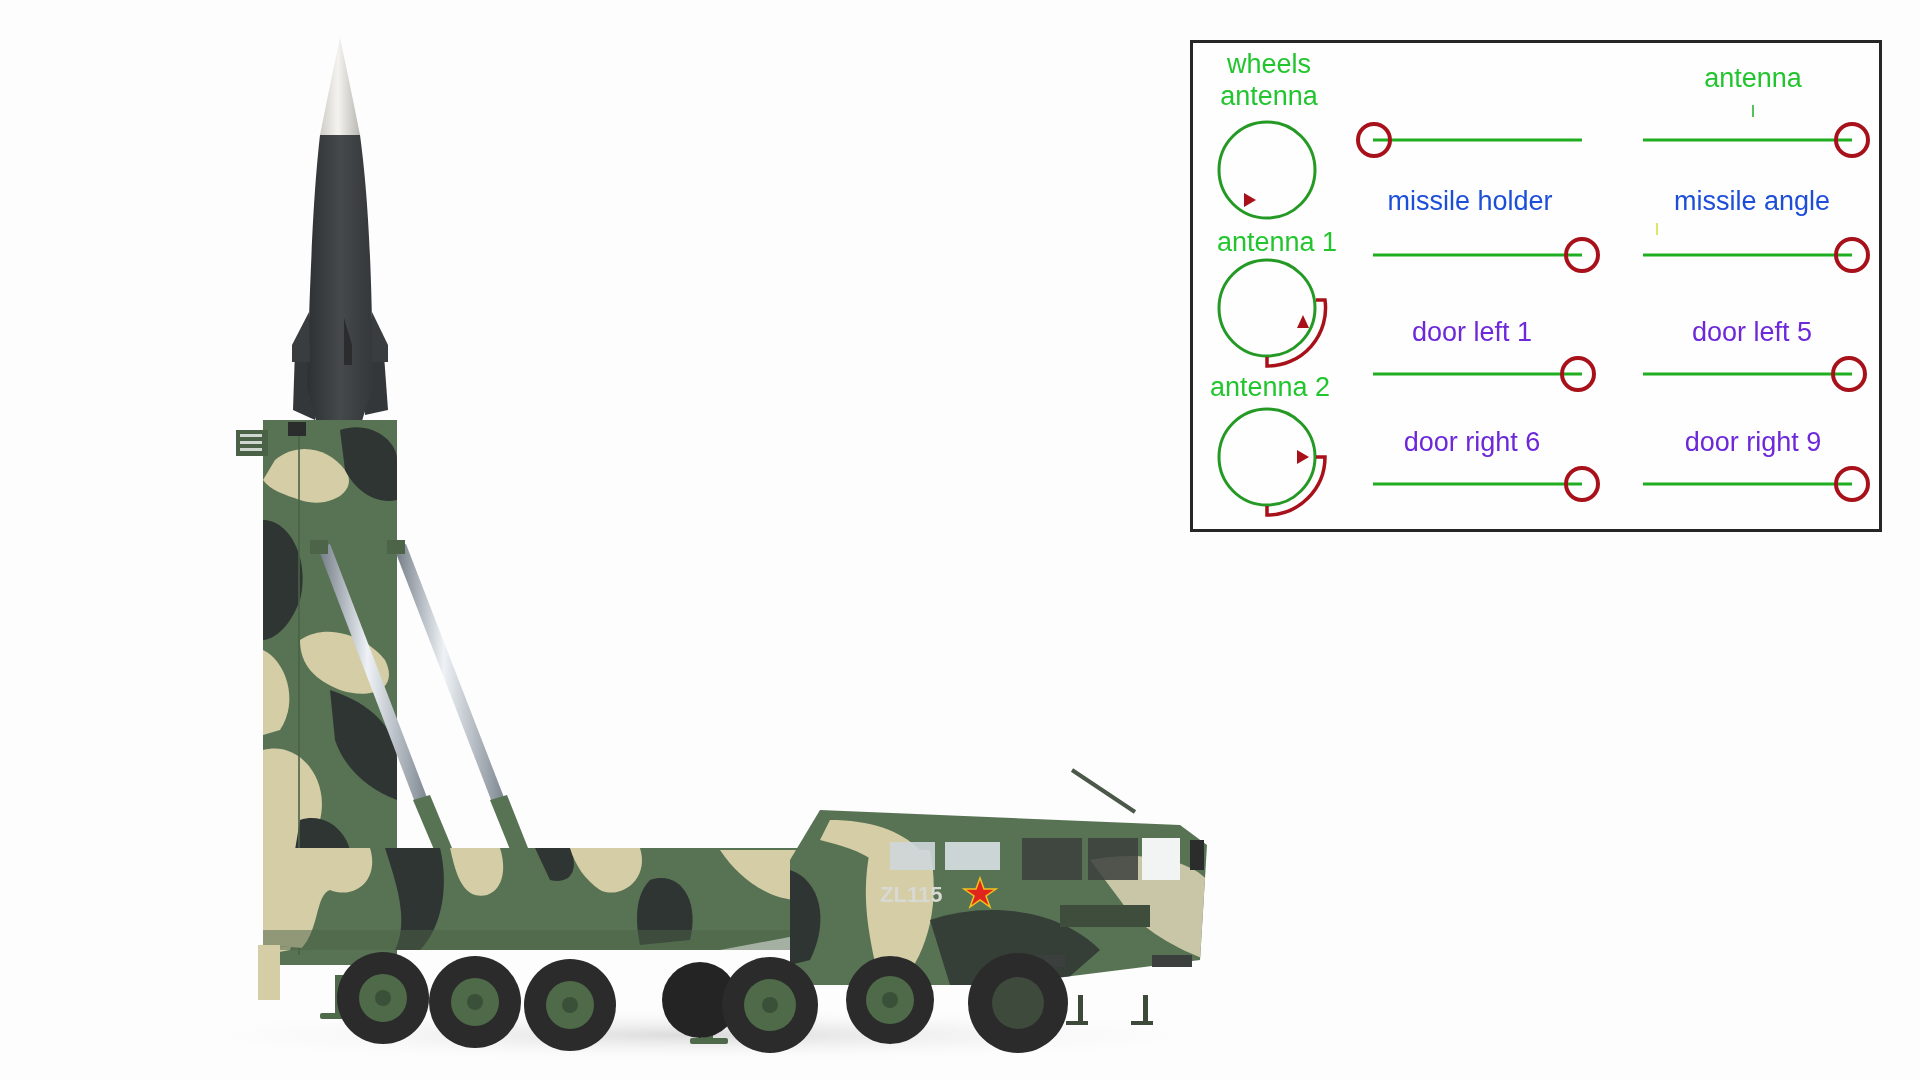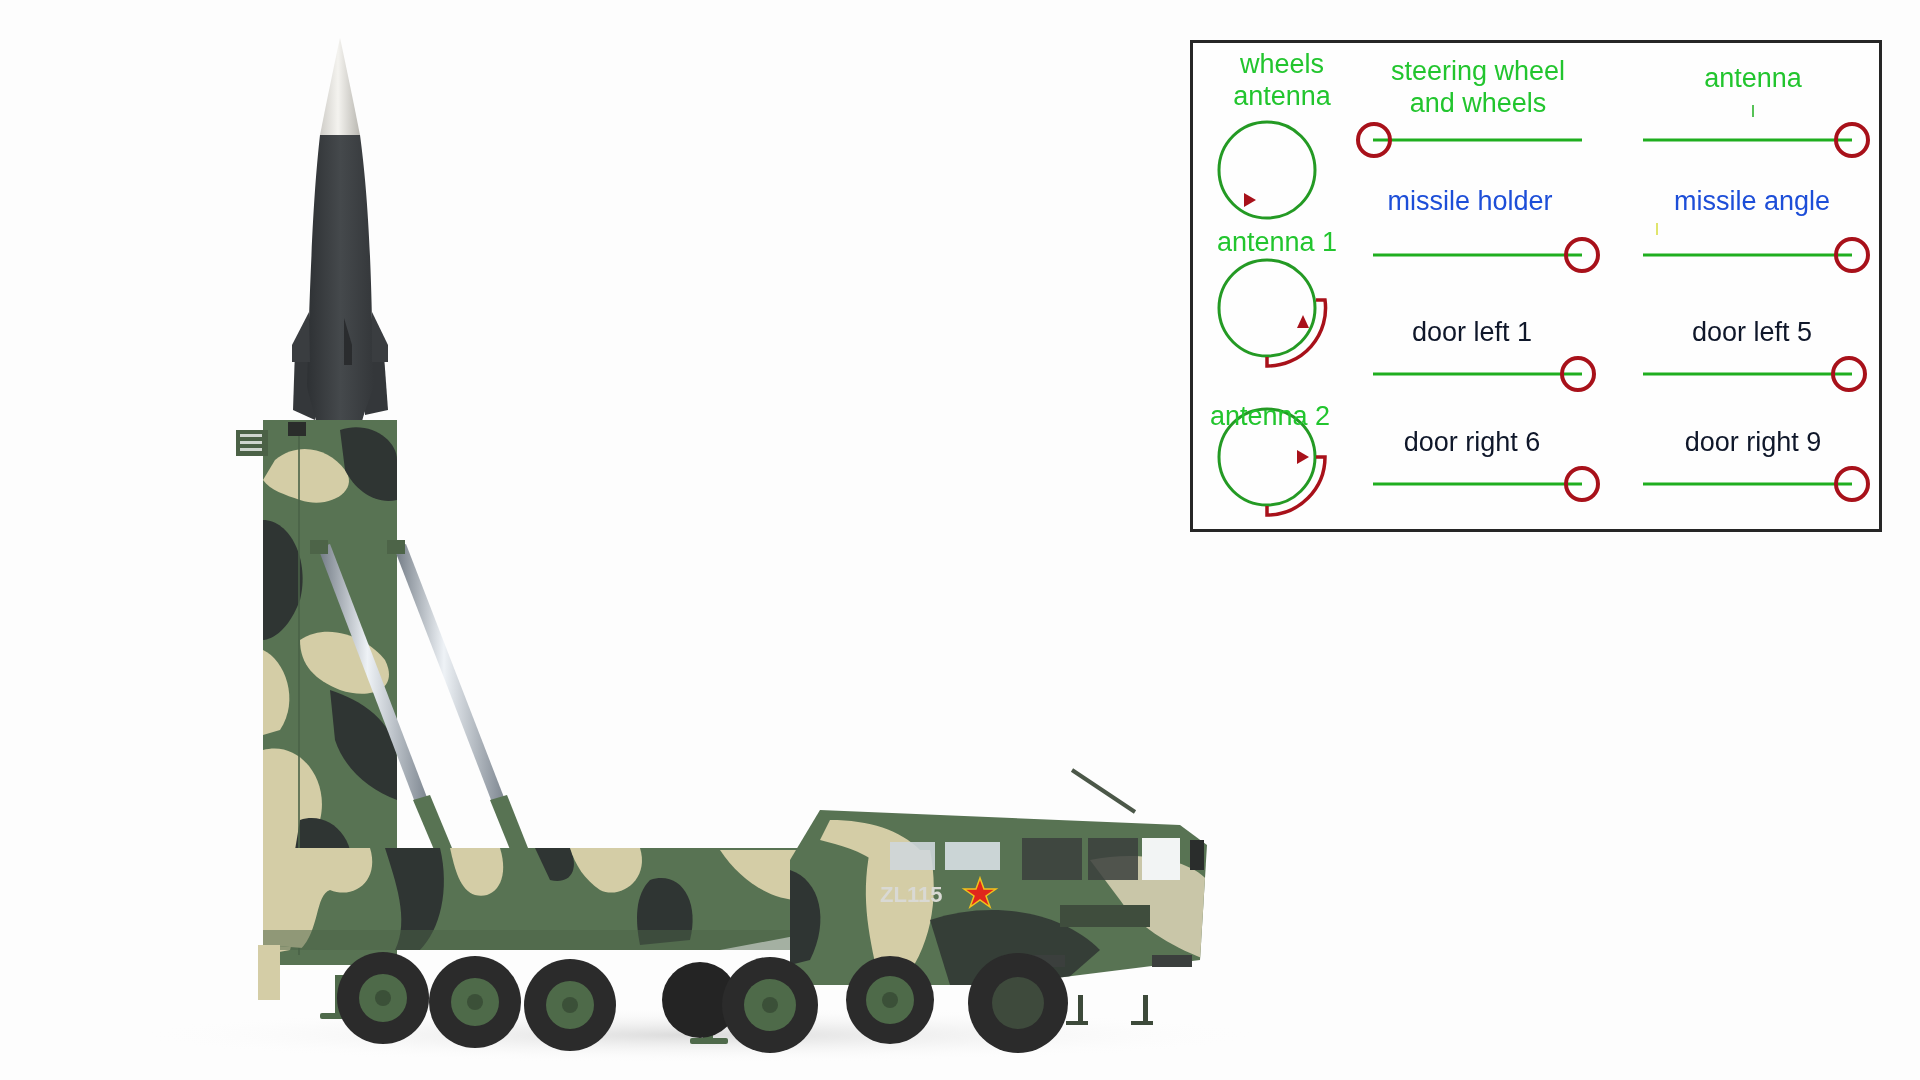--- a/index.html
+++ b/index.html
@@ -36,21 +36,21 @@
   .lbl {
     position: absolute;
     font-size: 27px;
     line-height: 32px;
     text-align: center;
     white-space: nowrap;
     transform: translateX(-50%);
   }
   .lbl.green { color: #22c52e; }
   .lbl.yellow { color: #1d4ed8; }
-  .lbl.cyan { color: #0f172a; }
+  .lbl.cyan { color: #6d28d9; }
   .lbl span { display: block; }
 </style>
 </head>
 <body>
 
 <div id="stage">
 
   <svg id="scene" width="1920" height="1080" viewBox="0 0 1920 1080">
     <defs>
       <linearGradient id="noseGrad" x1="0" x2="1" y1="0" y2="0">
@@ -256,37 +256,33 @@
       <g>
         <line x1="1643" y1="374" x2="1852" y2="374" stroke="#1fae1f" stroke-width="3"></line>
         <circle cx="1849" cy="374" r="16" fill="none" stroke="#a8111a" stroke-width="4"></circle>
       </g>
       <g>
         <line x1="1643" y1="484" x2="1852" y2="484" stroke="#1fae1f" stroke-width="3"></line>
         <circle cx="1852" cy="484" r="16" fill="none" stroke="#a8111a" stroke-width="4"></circle>
       </g>
     </svg>
 
-    <div class="lbl green" style="left:89px; top:5px;">
+    <div class="lbl green" style="left:76px; top:5px;">
       <span>wheels</span>
       <span>antenna</span>
     </div>
-    <div class="lbl green" style="left:285px; top:12px;">
-      <span>steering wheel</span>
-      <span>and wheels</span>
-    </div>
     <div class="lbl green" style="left:560px; top:19px;">antenna</div>
 
     <div class="lbl yellow" style="left:277px; top:142px;">missile holder</div>
     <div class="lbl yellow" style="left:559px; top:142px;">missile angle</div>
 
     <div class="lbl green" style="left:84px; top:183px;">antenna 1</div>
 
     <div class="lbl cyan" style="left:279px; top:273px;">door left 1</div>
     <div class="lbl cyan" style="left:559px; top:273px;">door left 5</div>
 
-    <div class="lbl green" style="left:77px; top:328px;margin-top:29px;">antenna 2</div>
+    <div class="lbl green" style="left:77px; top:328px;">antenna 2</div>
 
     <div class="lbl cyan" style="left:279px; top:383px;">door right 6</div>
     <div class="lbl cyan" style="left:560px; top:383px;">door right 9</div>
   </div>
 
 </div>
 
 </body></html>

